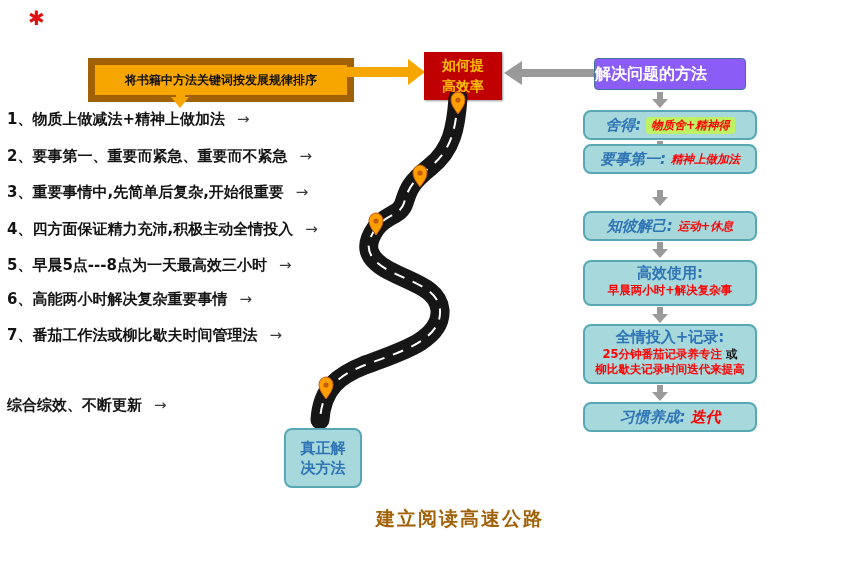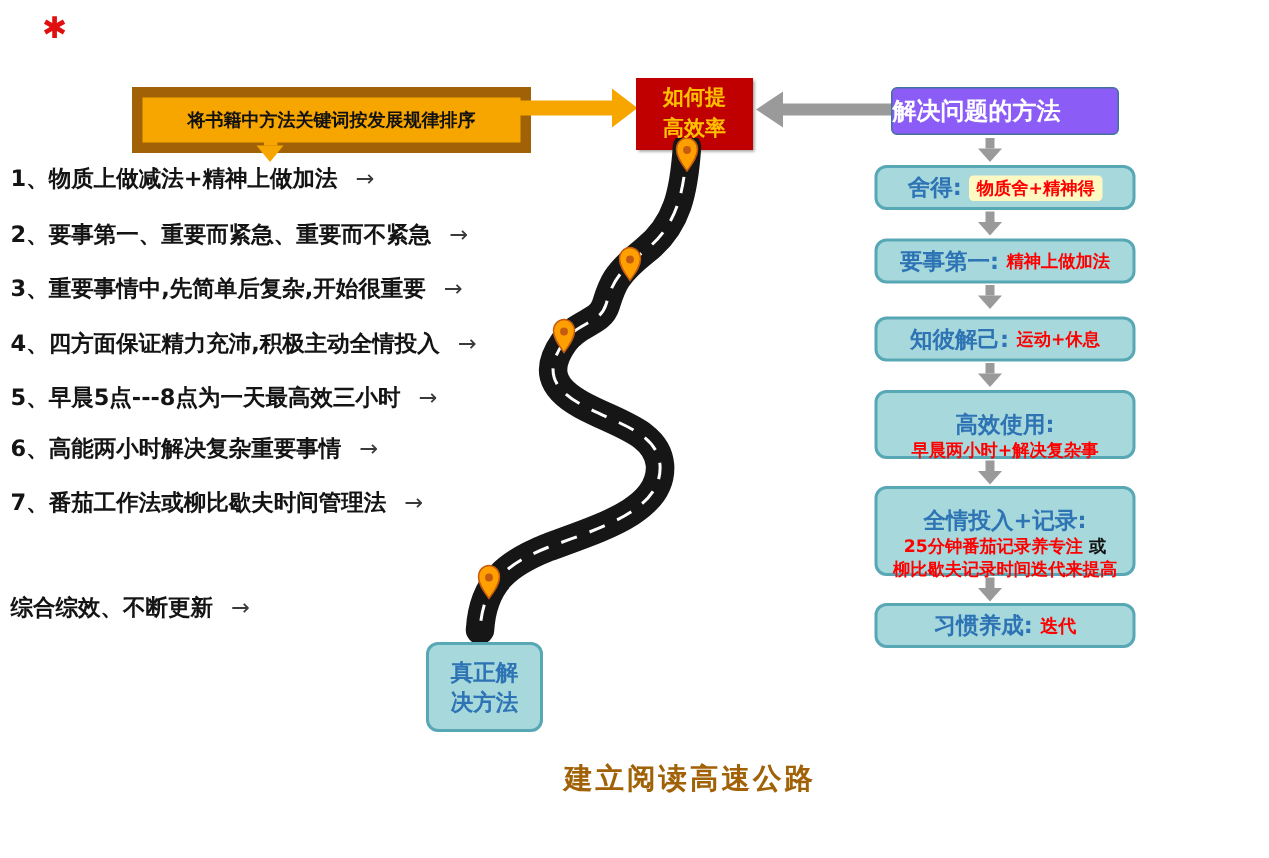--- a/index.html
+++ b/index.html
@@ -50,25 +50,25 @@
   
   .v-arrow{position:absolute;left:652px;width:16px;}
   .v-stem{width:6px;height:7px;background:#9a9a9a;margin:0 auto;}
   .v-head{width:0;height:0;border-left:8px solid transparent;border-right:8px solid transparent;border-top:9px solid #9a9a9a;}
 
   
   .step-box{
     position:absolute;left:583px;width:170px;background:#A6D8DC;
     border:2px solid #58A7B5;border-radius:8px;text-align:center;white-space:nowrap;
   }
-  .step-box.inline{display:flex;align-items:center;justify-content:center;gap:5px;}
+  .step-box.inline{display:flex;align-items:center;justify-content:center;gap:5px;font-style:italic;}
   .step-title{color:#2E74B5;font-weight:bold;font-size:15px;}
   .step-detail{color:#FF0000;font-weight:bold;font-size:11.5px;}
-  .detail-badge{background:#fef9c3;border-radius:3px;padding:1px 5px;}
-  .stack .step-title{line-height:19px;padding-top:12px;}
+  .detail-badge{background:#bef264;border-radius:3px;padding:1px 5px;}
+  .stack .step-title{line-height:19px;padding-top:2px;}
   .stack .step-detail{line-height:15px;}
   .black-sep{color:#111;font-weight:bold;font-size:11.5px;}
 
   
   .list-item{
     position:absolute;left:7px;font-size:15px;font-weight:bold;color:#141414;white-space:nowrap;
   }
   .li-arrow{color:#3a3a3a;font-weight:normal;margin-left:12px;font-size:15px;}
 
   
@@ -199,21 +199,21 @@
   <div class="v-arrow" style="top:385px">
       <div class="v-stem"></div>
       <div class="v-head"></div>
     </div>
 
   <div class="step-box inline" style="top:110px;height:26px">
     <span class="step-title">舍得:</span>
     <span class="step-detail detail-badge">物质舍+精神得</span>
   </div>
 
-  <div class="step-box inline" style="top:159px;height:26px">
+  <div class="step-box inline" style="top:144px;height:26px">
     <span class="step-title">要事第一:</span>
     <span class="step-detail">精神上做加法</span>
   </div>
 
   <div class="step-box inline" style="top:211px;height:26px">
     <span class="step-title">知彼解己:</span>
     <span class="step-detail">运动+休息</span>
   </div>
 
   <div class="step-box stack" style="top:260px;height:42px">
@@ -225,21 +225,21 @@
     <div class="step-title">全情投入+记录:</div>
     <div class="step-detail">
       <span>25分钟番茄记录养专注</span>
       <span class="black-sep">或</span>
     </div>
     <div class="step-detail">柳比歇夫记录时间迭代来提高</div>
   </div>
 
   <div class="step-box inline" style="top:402px;height:26px">
     <span class="step-title">习惯养成:</span>
-    <span class="step-detail" style="font-size:12px">迭代</span>
+    <span class="step-detail" style="font-size:15px">迭代</span>
   </div>
 
   <div class="end-box">
     <div>真正解</div>
     <div>决方法</div>
   </div>
 
   <div class="page-title">建立阅读高速公路</div>
 
 </div>

